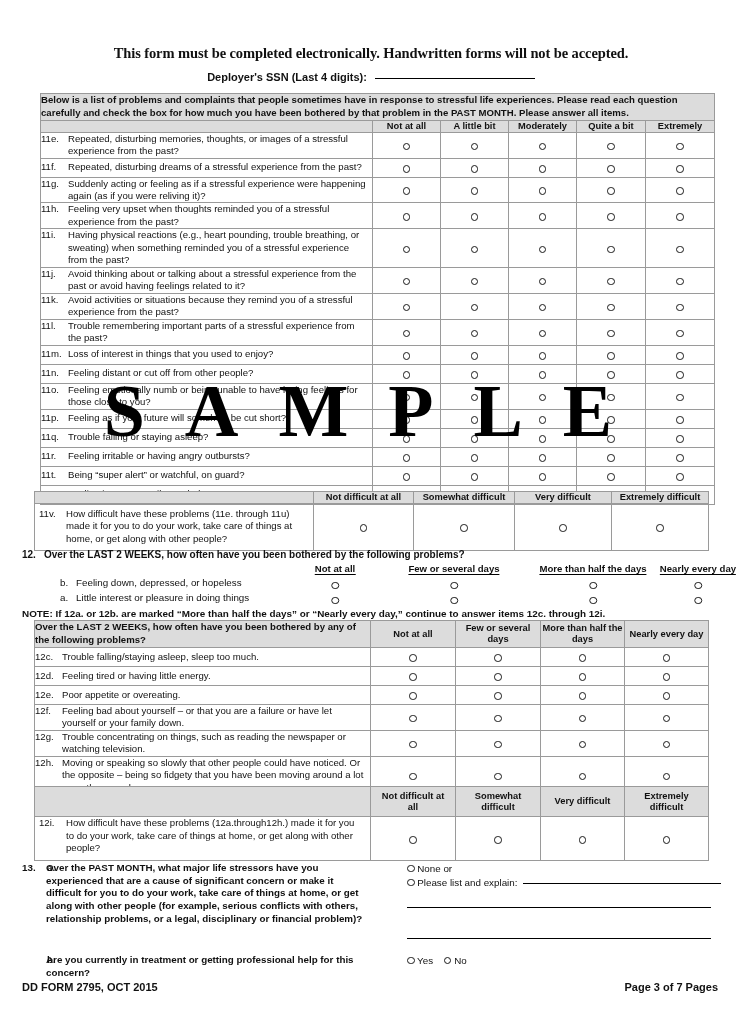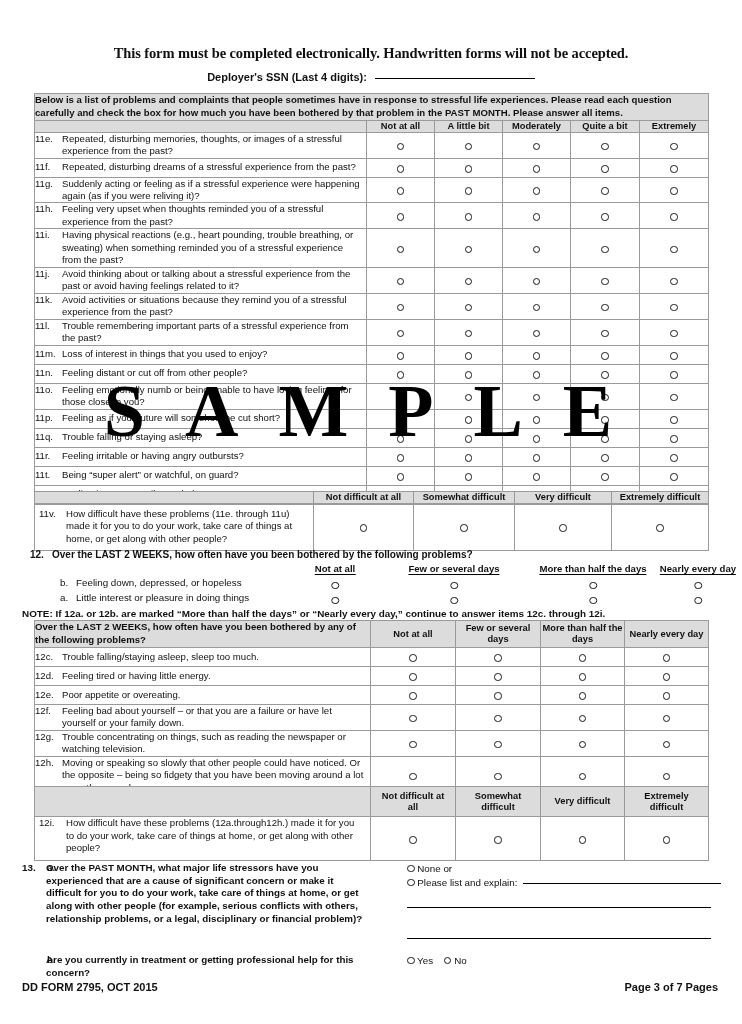--- a/index.html
+++ b/index.html
@@ -136,21 +136,21 @@
   .sec12 {
     position: absolute;
     left: 22px;
     top: 549px;
     width: 700px;
     font-size: 10px;
   }
   .sec12-title {
     font-weight: 700;
     font-size: 10px;
-    margin-left: 8px;
+    margin-left: 0;
   }
   .sec12-title .num { display:inline-block; width: 22px; }
   .sec12-heads {
     position: relative;
     height: 14px;
     margin-top: 3px;
   }
   .sec12-heads span {
     position: absolute;
     font-size: 9.6px;
@@ -242,21 +242,21 @@
 <body>
 
 <div class="page">
 
   <div class="top-title">This form must be completed electronically.  Handwritten forms will not be accepted.</div>
 
   <div class="ssn-line">
     <span>Deployer's SSN (Last 4 digits):</span><span class="rule"></span>
   </div>
 
-  <table class="form outer" id="t11" style="left:34px; top:93px; width:674px;border-radius:27px;">
+  <table class="form outer" id="t11" style="left:40px; top:93px; width:674px;border-radius:27px;">
     <colgroup>
       <col style="width:332px">
         <col style="width:68px">
         <col style="width:68px">
         <col style="width:68px">
         <col style="width:69px">
         <col style="width:69px">
     </colgroup>
     <tbody id="t11-body">
         <tr>

